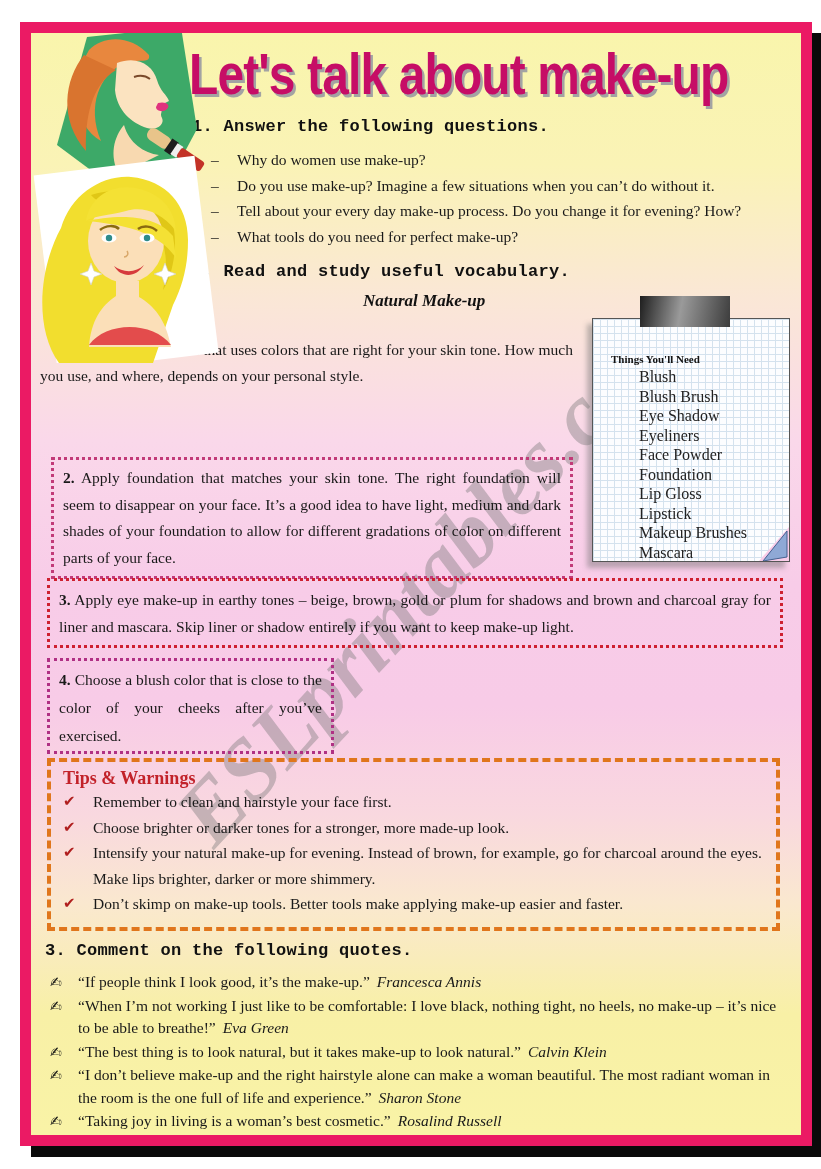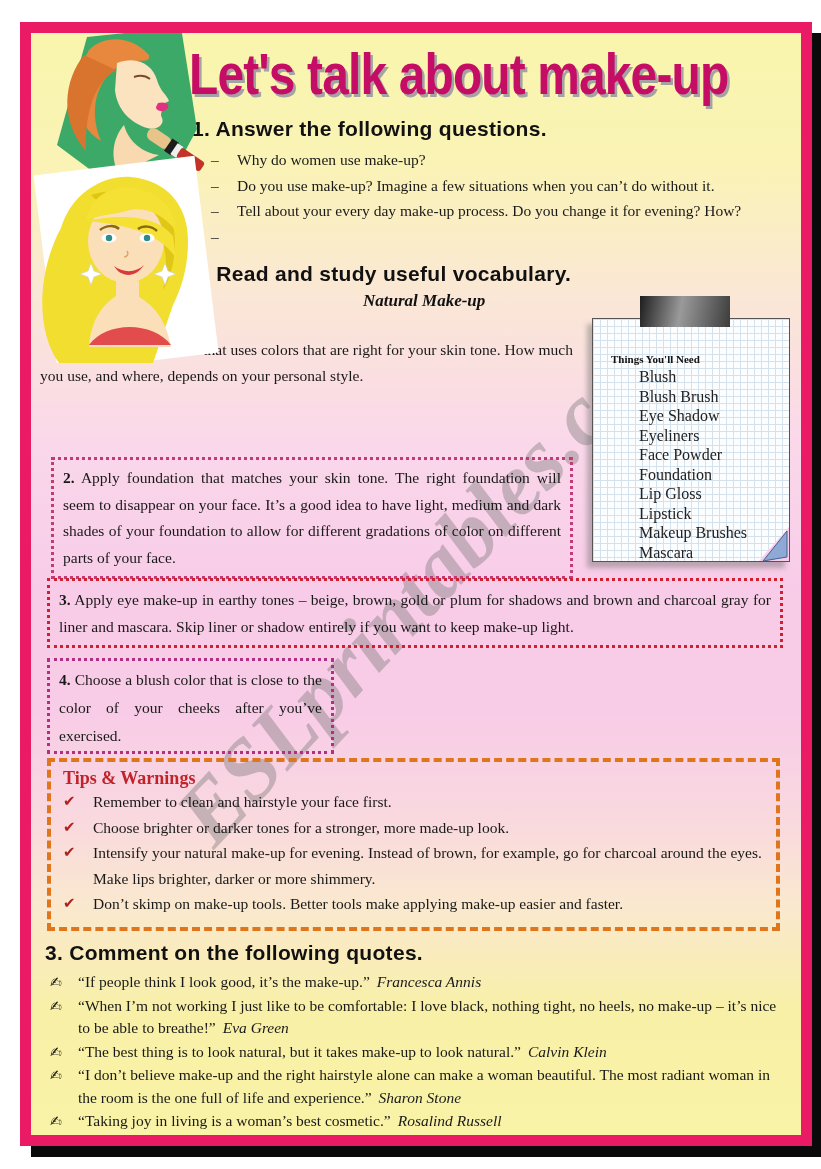--- a/index.html
+++ b/index.html
@@ -22,21 +22,21 @@
   .layer{position:absolute;z-index:2;}
   .art{position:absolute;left:0px;top:-10px;width:200px;height:340px;z-index:3;}
   .title{
     position:absolute;left:158px;top:8px;white-space:nowrap;
     font-family:"Liberation Sans",sans-serif;font-weight:bold;
     font-size:57px;letter-spacing:-1px;color:#C60D66;
     text-shadow:3px 3px 0 #a3a3a3;
     transform:scaleX(0.84);transform-origin:0 0;z-index:4;
   }
   .h-comic{
-    font-family:Liberation Sans, sans-serif;font-weight:bold;font-size:21px;
+    font-family:Liberation Mono, monospace;font-weight:bold;font-size:17px;
     color:#111;letter-spacing:0.3px;white-space:nowrap;text-align:right;
   }
   .serif{font-family:"Liberation Serif",serif;color:#191919;}
   .questions{left:180px;top:114px;width:590px;}
   .q-item{display:flex;line-height:25.5px;font-size:15.5px;}
   .q-item .dash{width:26px;flex:none;}
   .sec2{left:161px;top:229px;}
   .subhead{
     position:absolute;left:332px;top:258px;z-index:2;
     font-family:"Liberation Serif",serif;font-style:italic;font-weight:bold;
@@ -140,20 +140,21 @@
     <div class="q-item">
         <span class="dash">–</span>
         <span>Do you use make-up? Imagine a few situations when you can’t do without it.</span>
       </div>
     <div class="q-item">
         <span class="dash">–</span>
         <span>Tell about your every day make-up process. Do you change it for evening? How?</span>
       </div>
     <div class="q-item">
         <span class="dash">–</span>
+        <span>What tools do you need for perfect make-up?</span>
       </div>
   </div>
 
   <div class="layer h-comic sec2">2. Read and study useful vocabulary.</div>
 
   <div class="subhead">Natural Make-up</div>
 
   <div class="layer intro serif">A natural look is one that uses colors that are right for your skin tone. How much you use, and where, depends on your personal style.</div>
 
 

